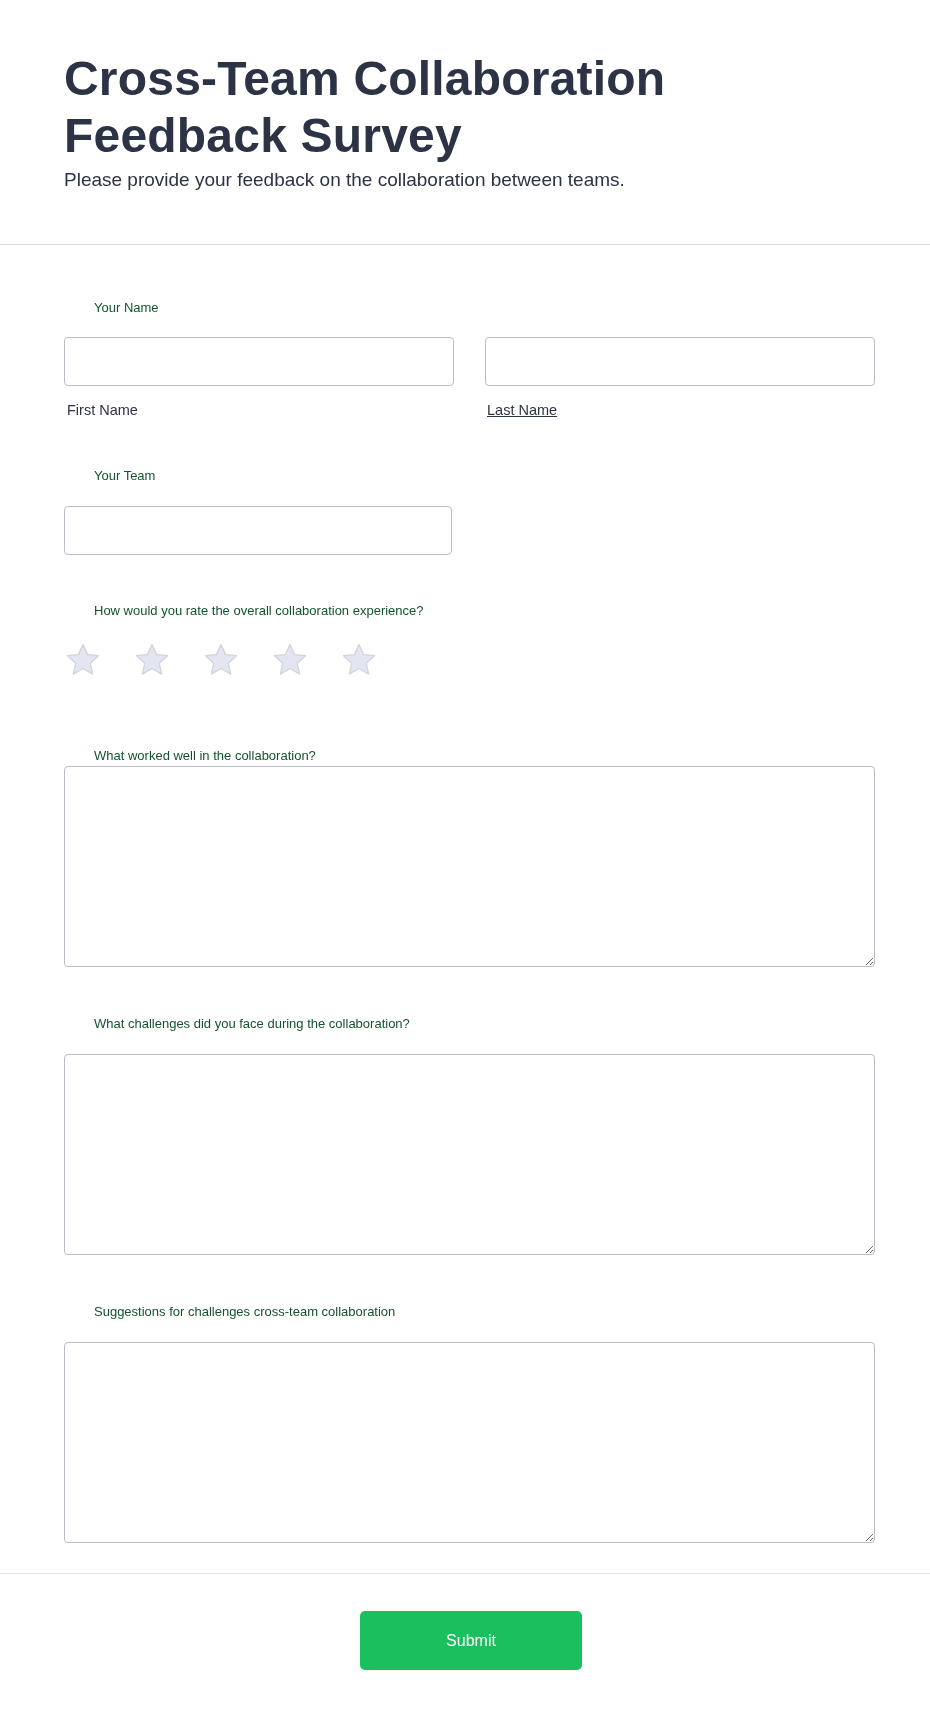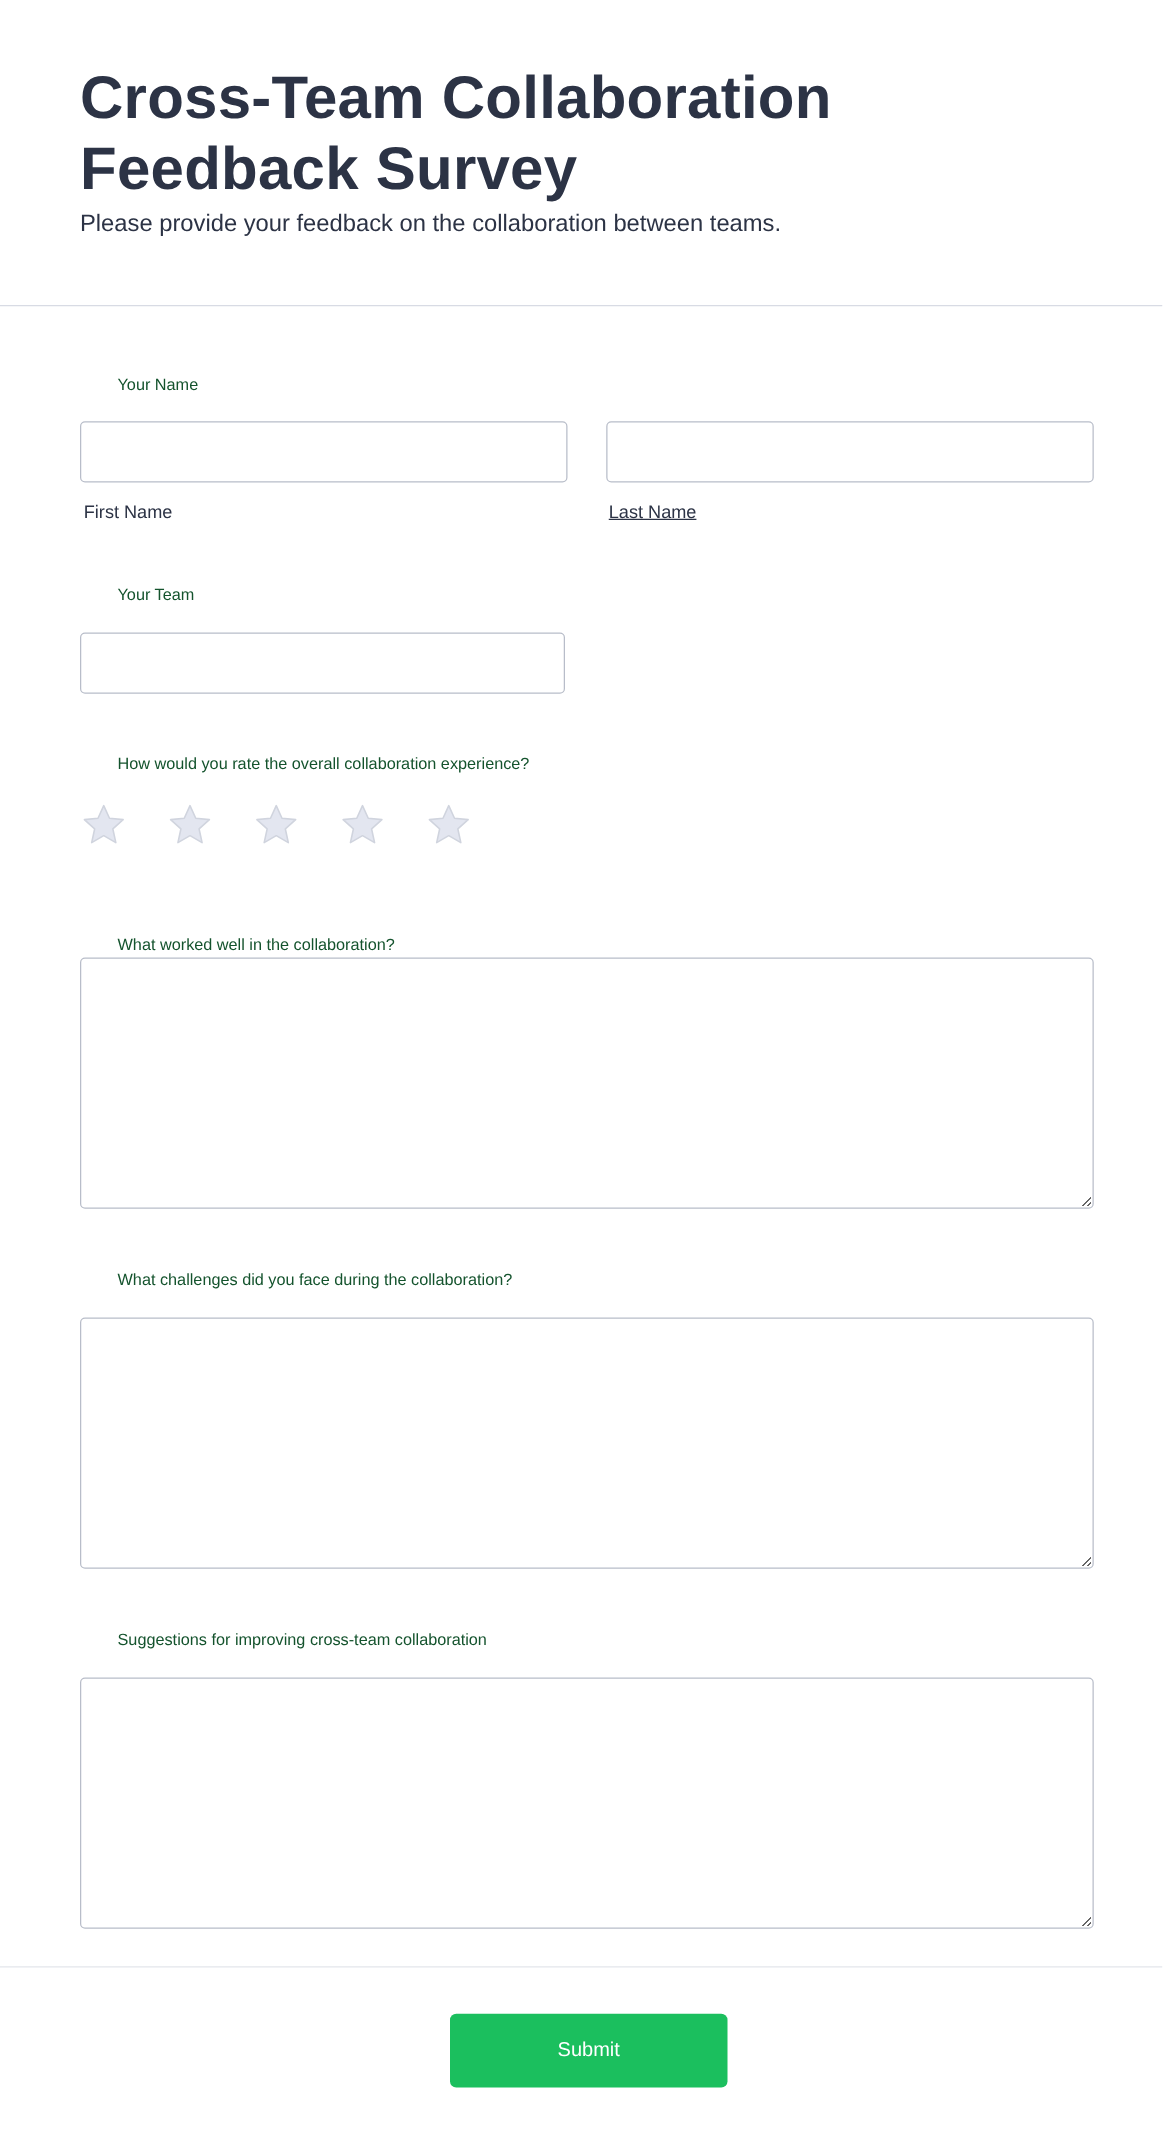--- a/index.html
+++ b/index.html
@@ -100,18 +100,18 @@
         <path d="M12 2.2l2.9 6.4 6.9.7-5.2 4.7 1.5 6.9L12 17.4l-6.1 3.5 1.5-6.9-5.2-4.7 6.9-.7z" fill="#e3e6f0" stroke="#d0d4de" stroke-width="0.8" stroke-linejoin="round"></path>
       </svg>
   </div>
 
   <div class="label" style="top:744px;">What worked well in the collaboration?</div>
   <textarea class="textarea" style="top: 766px;"></textarea>
 
   <div class="label" style="top:1012px;">What challenges did you face during the collaboration?</div>
   <textarea class="textarea" style="top: 1054px;"></textarea>
 
-  <div class="label" style="top:1300px;">Suggestions for improving cross-team collaboration</div>
+  <div class="label" style="top:1300px;">Suggestions for challenges cross-team collaboration</div>
   <textarea class="textarea" style="top: 1342px;"></textarea>
 
   <div class="footer-divider"></div>
   <button class="submit" type="button">Submit</button>
 </div>
 
 </body></html>

